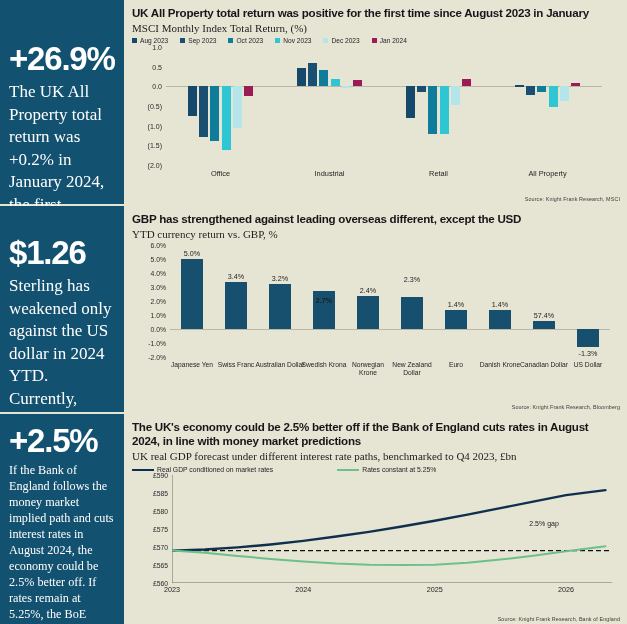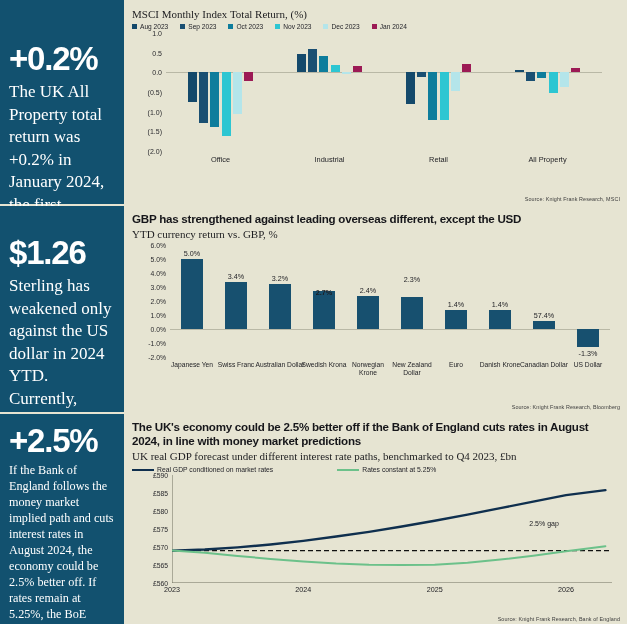--- a/index.html
+++ b/index.html
@@ -98,24 +98,25 @@
     color: #1d1d22; font-family:"Liberation Sans", sans-serif;
   }
 </style>
 </head>
 <body>
 
 <div id="root">
 
   <div class="panel" id="panel1">
     <div class="side">
-      <div class="side-stat">+0.2%</div>
+      <div class="side-stat">+26.9%</div>
       <div class="side-body">The UK All Property total return was +0.2% in January 2024, the first positive reading since August 2023.</div>
     </div>
     <div class="chart-area">
+      <div class="ch-title">UK All Property total return was positive for the first time since August 2023 in January</div>
       <div class="ch-sub">MSCI Monthly Index Total Return, (%)</div>
       <div class="legend" id="legend1">
           <div class="lg">
             <span class="sw" style="background: rgb(20, 73, 107);"></span>
             <span>Aug 2023</span>
           </div>
           <div class="lg">
             <span class="sw" style="background: rgb(26, 79, 114);"></span>
             <span>Sep 2023</span>
           </div>
@@ -200,21 +201,21 @@
           <div class="bar" style="left: 10.56px; width: 22.88px; background: rgb(23, 80, 111); top: 14px; height: 70px;"></div>
           <div class="vlab" style="left: 0px; width: 44px; top: 4px;">5.0%</div>
           <div class="catlab" style="left: -3px; width: 50px; top: 116px; font-size: 6.7px;">Japanese Yen</div>
           <div class="bar" style="left: 54.56px; width: 22.88px; background: rgb(23, 80, 111); top: 36.4px; height: 47.6px;"></div>
           <div class="vlab" style="left: 44px; width: 44px; top: 26.4px;">3.4%</div>
           <div class="catlab" style="left: 41px; width: 50px; top: 116px; font-size: 6.7px;">Swiss Franc</div>
           <div class="bar" style="left: 98.56px; width: 22.88px; background: rgb(23, 80, 111); top: 39.2px; height: 44.8px;"></div>
           <div class="vlab" style="left: 88px; width: 44px; top: 29.2px;">3.2%</div>
           <div class="catlab" style="left: 85px; width: 50px; top: 116px; font-size: 6.7px;">Australian Dollar</div>
           <div class="bar" style="left: 142.56px; width: 22.88px; background: rgb(23, 80, 111); top: 46.2px; height: 37.8px;"></div>
-          <div class="vlab" style="left: 132px; width: 44px; top: 43px; font-weight: bold;">2.7%</div>
+          <div class="vlab" style="left: 132px; width: 44px; top: 51px; font-weight: bold;">2.7%</div>
           <div class="catlab" style="left: 129px; width: 50px; top: 116px; font-size: 6.7px;">Swedish Krona</div>
           <div class="bar" style="left: 186.56px; width: 22.88px; background: rgb(23, 80, 111); top: 50.4px; height: 33.6px;"></div>
           <div class="vlab" style="left: 176px; width: 44px; top: 40.4px;">2.4%</div>
           <div class="catlab" style="left: 173px; width: 50px; top: 116px; font-size: 6.7px;">Norwegian Krone</div>
           <div class="bar" style="left: 230.56px; width: 22.88px; background: rgb(23, 80, 111); top: 51.8px; height: 32.2px;"></div>
           <div class="vlab" style="left: 220px; width: 44px; top: 30px;">2.3%</div>
           <div class="catlab" style="left: 217px; width: 50px; top: 116px; font-size: 6.7px;">New Zealand Dollar</div>
           <div class="bar" style="left: 274.56px; width: 22.88px; background: rgb(23, 80, 111); top: 64.4px; height: 19.6px;"></div>
           <div class="vlab" style="left: 264px; width: 44px; top: 54.4px;">1.4%</div>
           <div class="catlab" style="left: 261px; width: 50px; top: 116px; font-size: 6.7px;">Euro</div>

